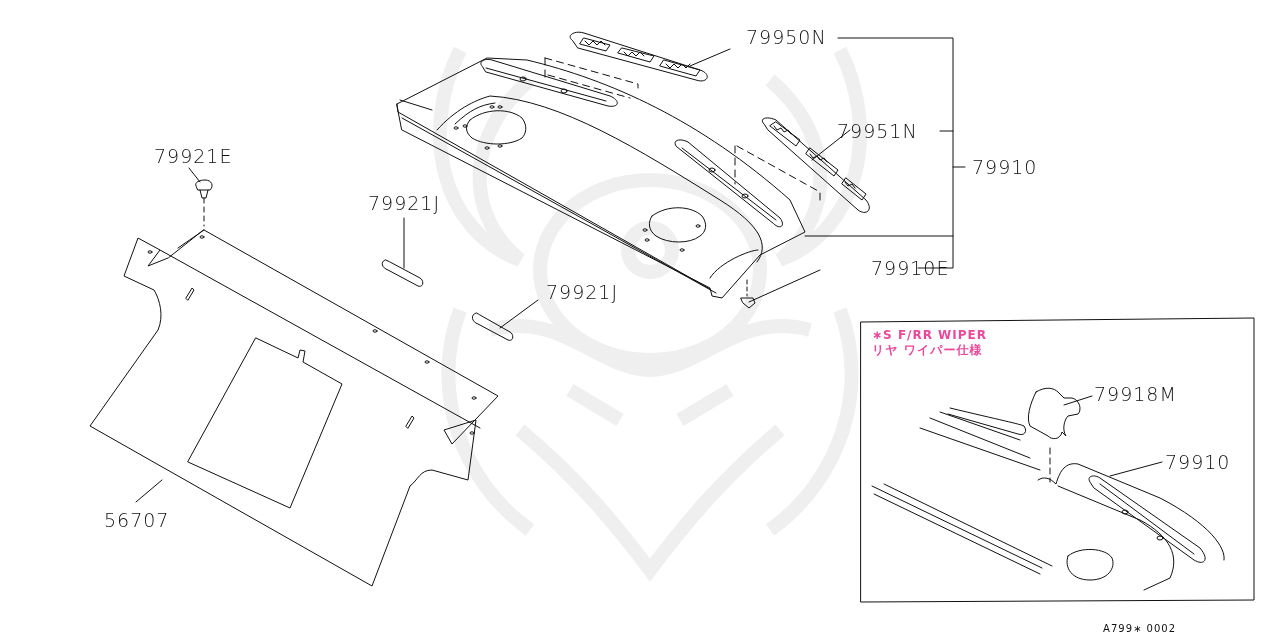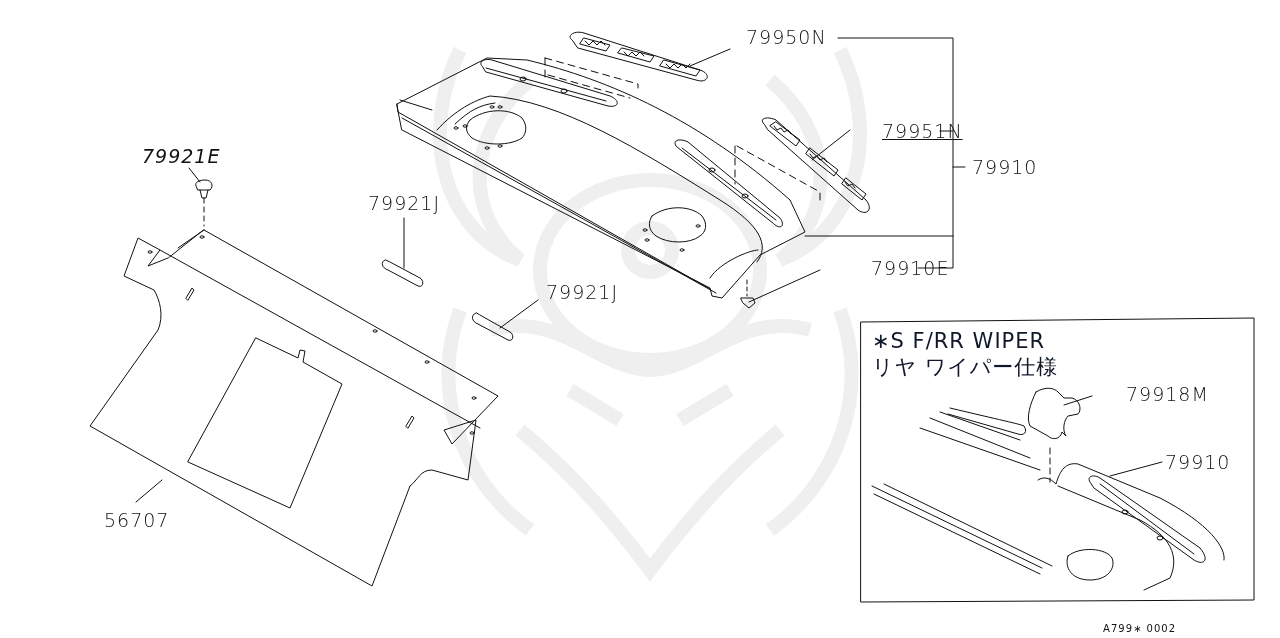--- a/index.html
+++ b/index.html
@@ -1,20 +1,20 @@
 <!DOCTYPE html>
 <html><head>
 <meta charset="utf-8">
 <style>
   html, body { margin: 0; padding: 0; background: #ffffff; }
   body { width: 1280px; height: 638px; position: relative; overflow: hidden; font-family: "DejaVu Sans", sans-serif; }
   #stage { position: absolute; left: 0; top: 0; width: 1188px; height: 638px; border-radius: 9px; }
   svg { position: absolute; left: 0; top: 0; }
   .lbl { position: absolute; font-family: "DejaVu Sans", sans-serif; font-size: 19px; color: #111; letter-spacing: 1px; white-space: nowrap; line-height: 1; font-weight: 300; }
-  .note { position: absolute; font-family: "DejaVu Sans", sans-serif; font-size: 21px; color: #0f172a; letter-spacing: 1px; white-space: nowrap; line-height: 1.25; }
+  .note { position: absolute; font-family: "DejaVu Sans", sans-serif; font-size: 12px; color: #ec4899; letter-spacing: 1px; white-space: nowrap; line-height: 1.25; font-weight: bold; }
   .code { position: absolute; right: 12px; bottom: 4px; font-family: "DejaVu Sans", sans-serif; font-size: 10px; color: #111; letter-spacing: 1px; }
   .wm { position: absolute; left: 400px; top: 10px; width: 500px; height: 610px; }
 </style>
 </head>
 <body>
 
 <div id="stage">
 
   <svg class="wm" width="500" height="610" viewBox="0 0 500 610">
     <g fill="none" stroke="#efefef" stroke-width="14">
@@ -157,29 +157,29 @@
       </g>
       <g>
         <path d="M1036 392 C1046 386 1054 388 1058 392 L1064 398 L1072 398 C1080 400 1082 410 1078 414 L1068 416 C1064 420 1062 430 1066 436 L1062 432 C1060 440 1052 440 1048 436 L1030 426 C1026 418 1030 404 1036 392 Z"></path>
         <path d="M1064 405 L1092 396"></path>
       </g>
       <path d="M1110 476 L1162 462"></path>
     </g>
   </svg>
 
   <span class="lbl" style="left:746px; top:28px;">79950N</span>
-  <span class="lbl" style="left:882px; top:122px;text-decoration:underline;">79951N</span>
+  <span class="lbl" style="left:837px; top:122px;">79951N</span>
   <span class="lbl" style="left:972px; top:158px;">79910</span>
   <span class="lbl" style="left:871px; top:259px;">79910E</span>
-  <span class="lbl" style="left:142px; top:147px;font-style:italic;">79921E</span>
+  <span class="lbl" style="left:154px; top:147px;">79921E</span>
   <span class="lbl" style="left:368px; top:194px;">79921J</span>
   <span class="lbl" style="left:546px; top:283px;">79921J</span>
   <span class="lbl" style="left:104px; top:511px;">56707</span>
 
   <div class="note" style="left:872px; top:328px;">
     <div>∗S F/RR WIPER</div>
     <div>リヤ  ワイパー仕様</div>
   </div>
-  <span class="lbl" style="left:1094px; top:385px;margin-left:32px;">79918M</span>
+  <span class="lbl" style="left:1094px; top:385px;">79918M</span>
   <span class="lbl" style="left:1165px; top:453px;">79910</span>
 
   <span class="code">A799∗ 0002</span>
 </div>
 
 </body></html>

